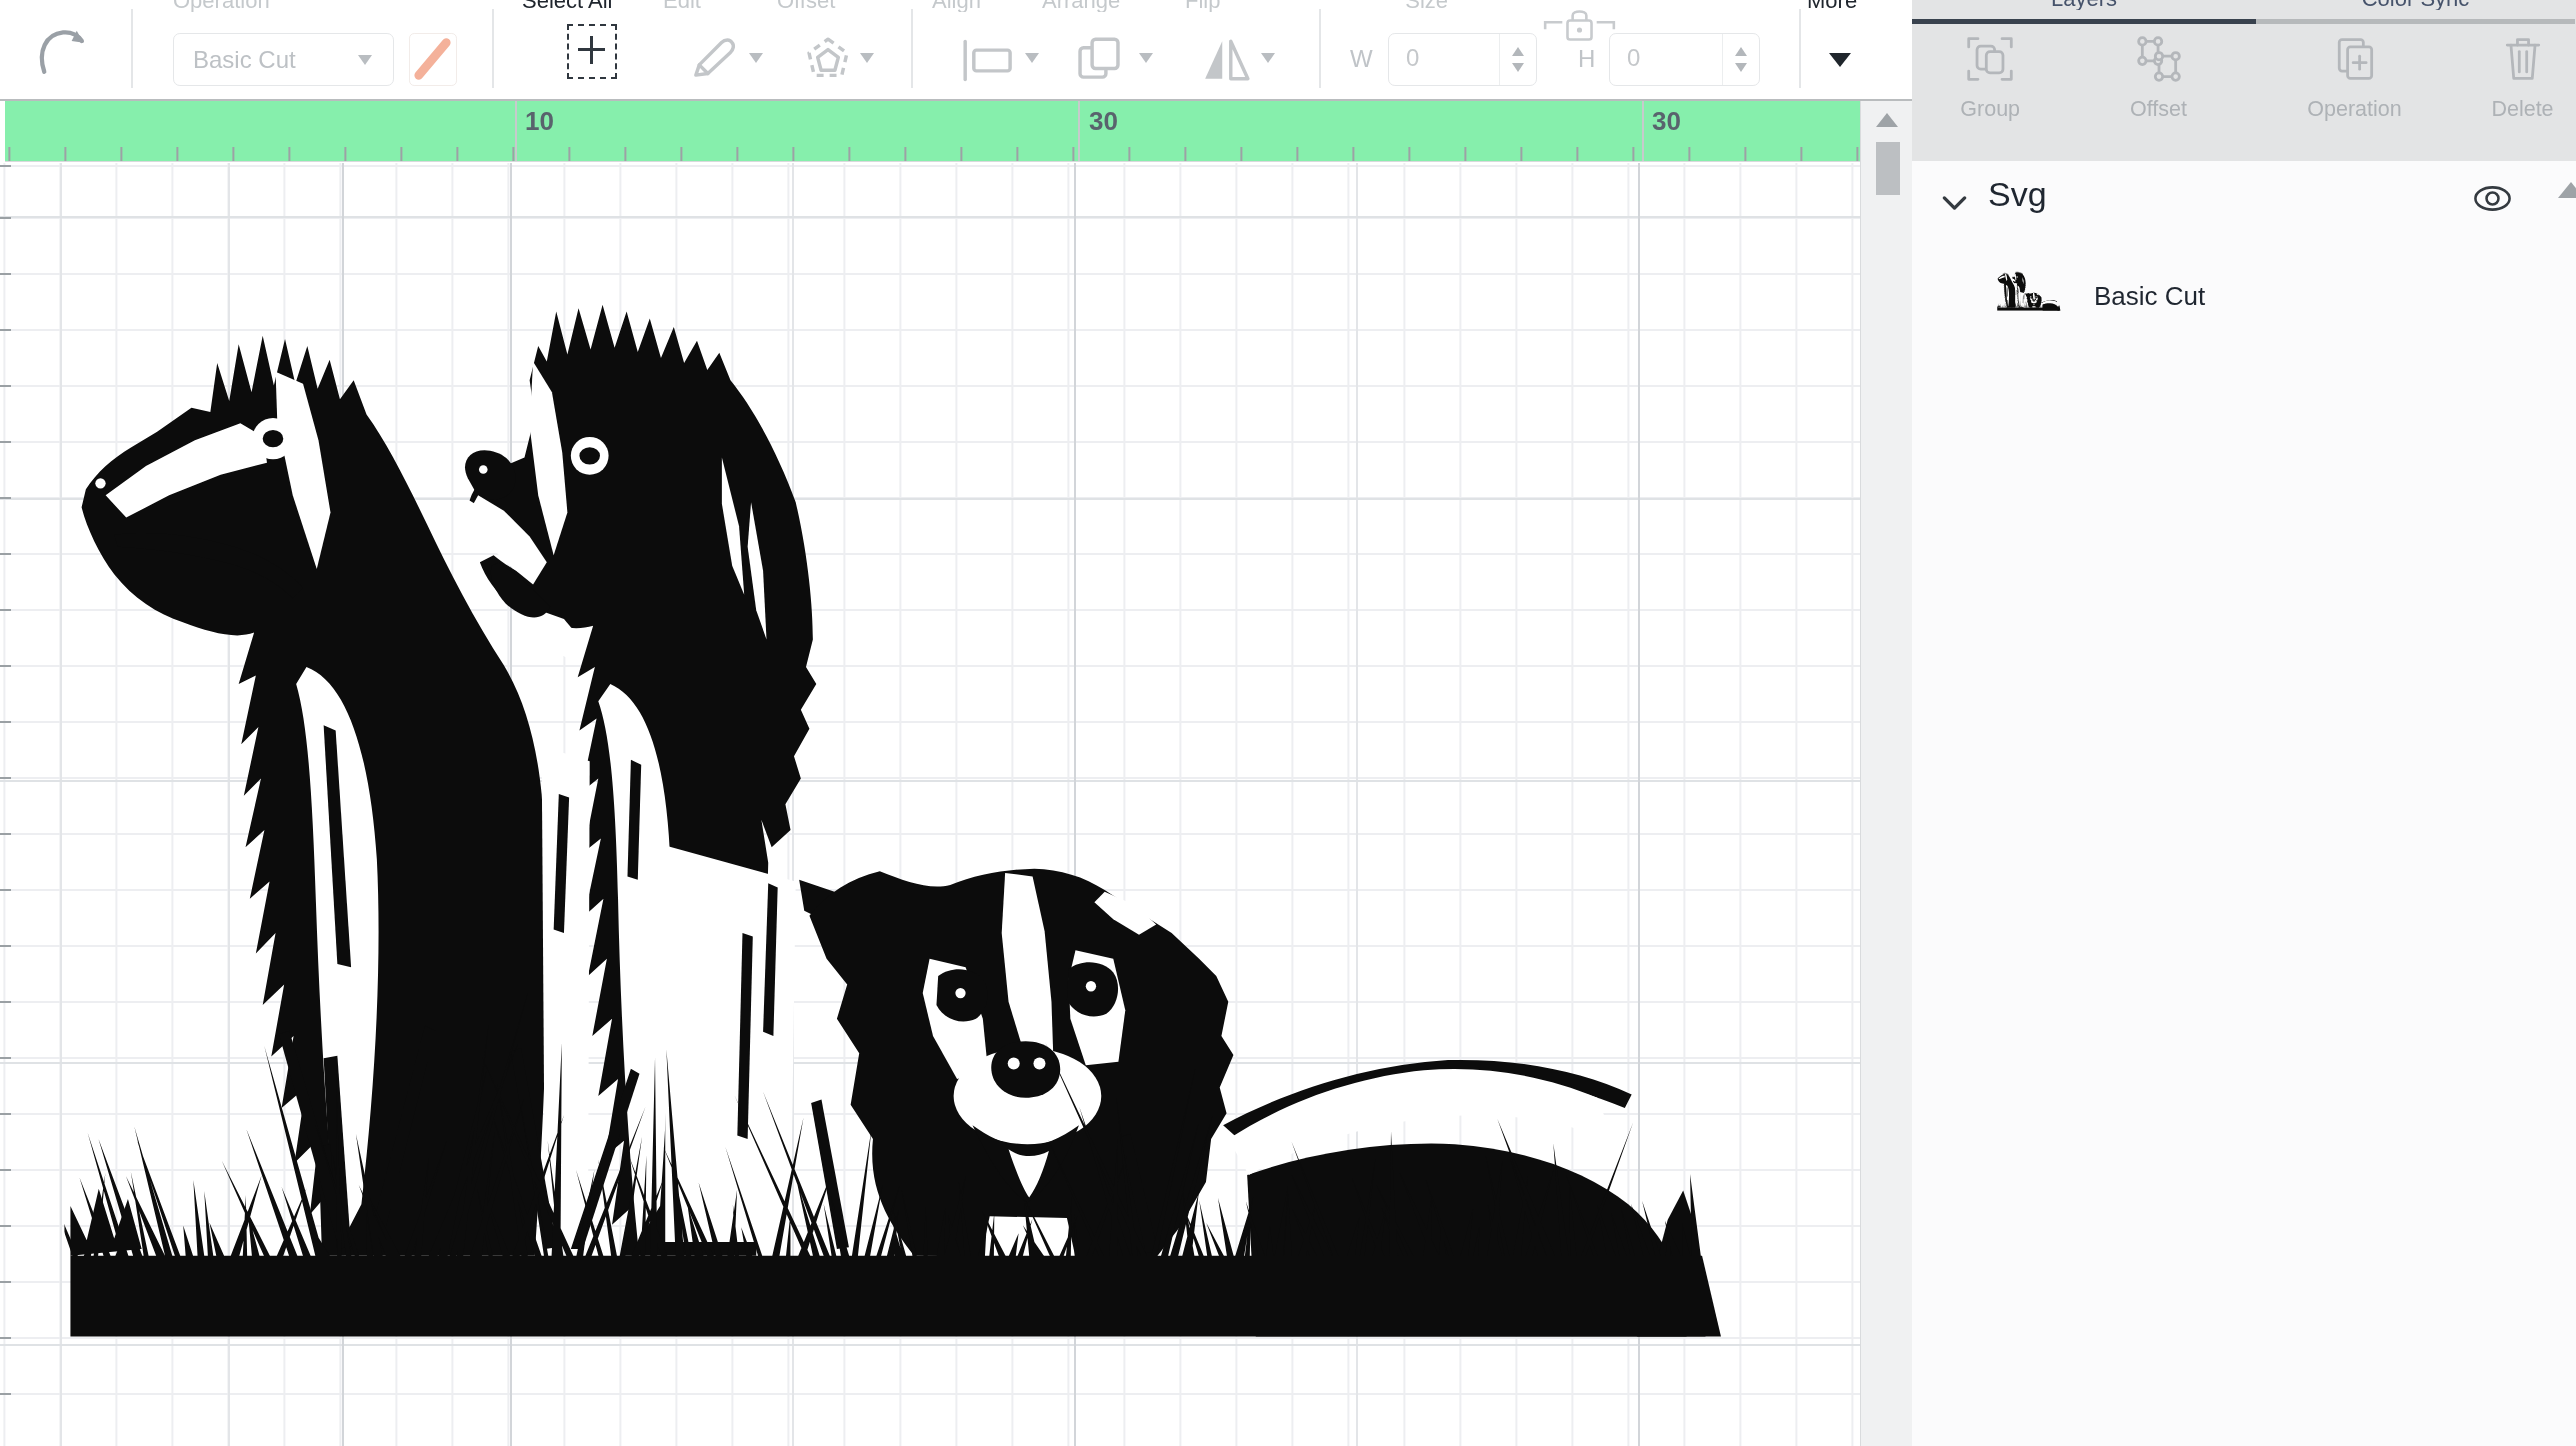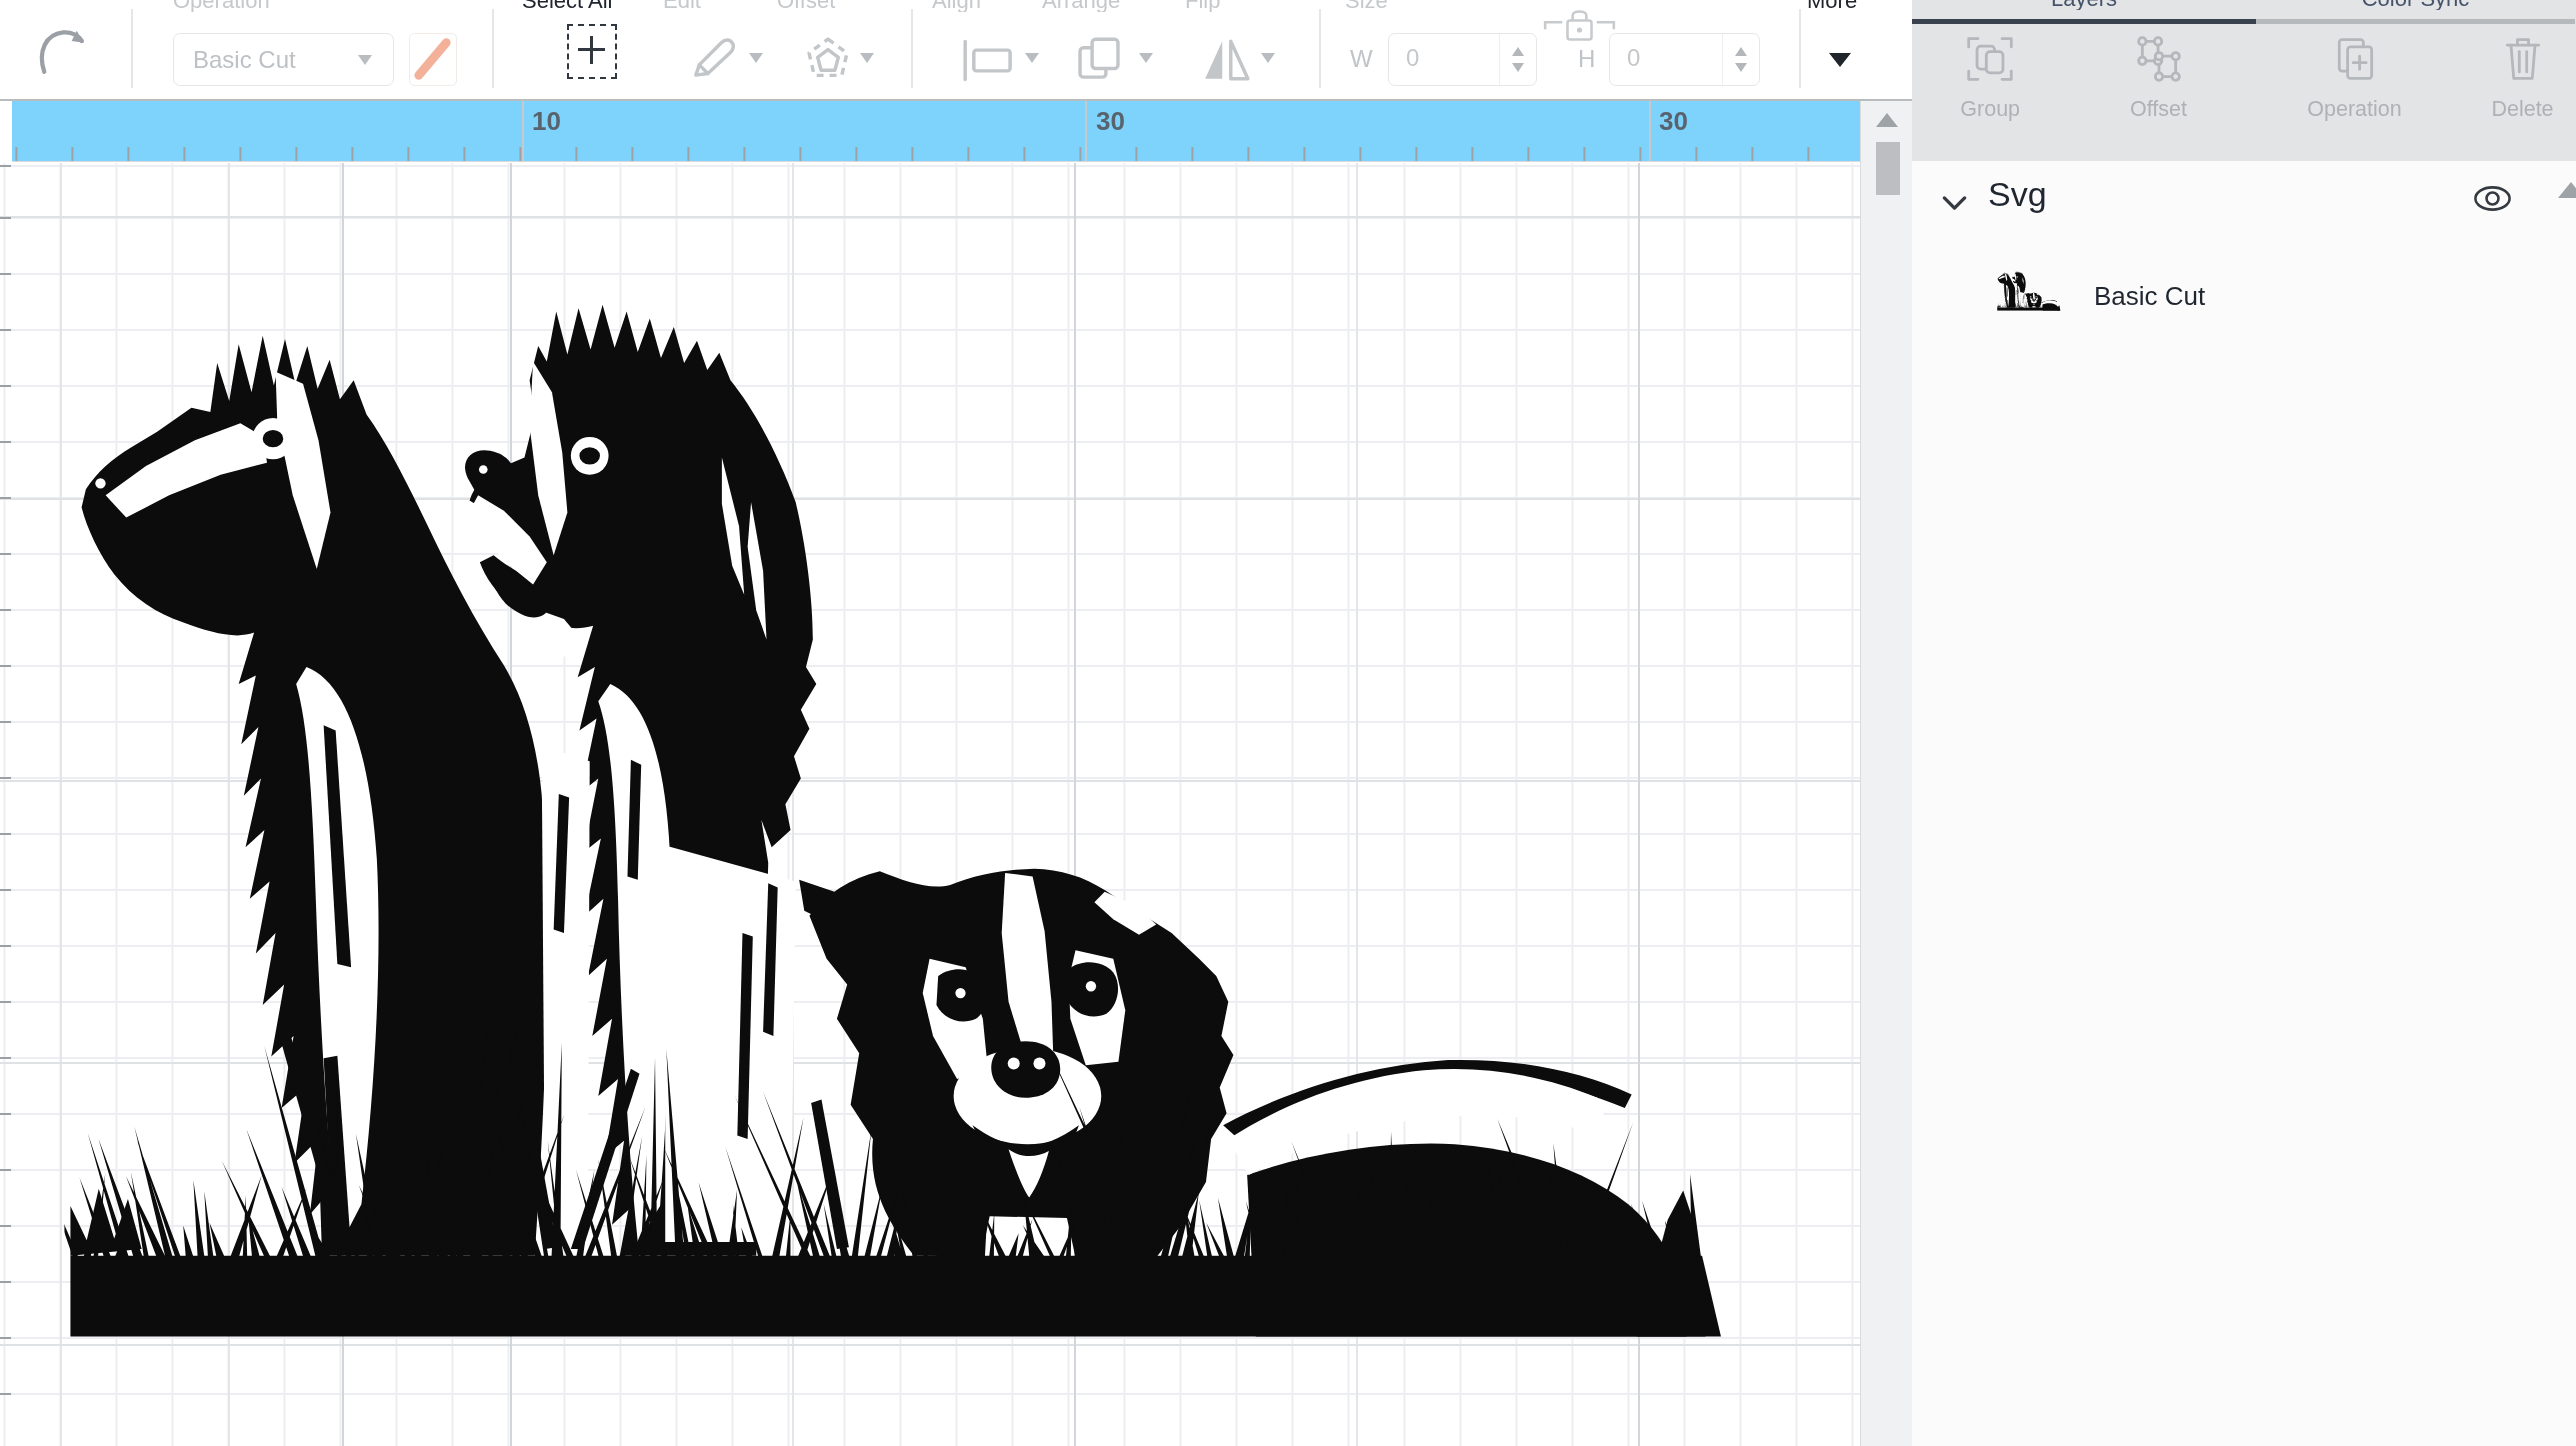--- a/index.html
+++ b/index.html
@@ -19,21 +19,21 @@
               border-top:14.6px solid #20262c;}
   .tb-input{position:absolute;top:33px;height:53px;background:#fff;border:1.7px solid #e5e7e9;border-radius:6.9px;box-sizing:border-box;}
   .tb-input input{border:none;outline:none;width:86px;height:46px;font-size:24px;color:#c5c8cb;
                   padding-left:17px;background:transparent;font-family:"Liberation Sans",sans-serif;}
   .stepper{position:absolute;right:0;top:0;width:36px;height:100%;border-left:1.7px solid #eceeef;
            display:flex;flex-direction:column;align-items:center;justify-content:center;gap:6.9px;}
   .st-up{width:0;height:0;border-left:6.9px solid transparent;border-right:6.9px solid transparent;border-bottom:9.4px solid #b3b7bb;}
   .st-dn{width:0;height:0;border-left:6.9px solid transparent;border-right:6.9px solid transparent;border-top:9.4px solid #b3b7bb;}
   .small-gray-text{font-size:24px;color:#c0c4c8;}
   
-  #ruler{position:absolute;left:12px;top:101px;width:1860px;height:60px;background:#7dd3fc;
+  #ruler{position:absolute;left:5px;top:101px;width:1860px;height:60px;background:#86efac;
          border-bottom:1.7px solid #d8dadc;z-index:3;text-align:center;}
   #ruler-ticks{position:absolute;left:0;bottom:0;width:100%;height:13.7px;
       background-image:repeating-linear-gradient(90deg,#9da1a5 0 1.7px,transparent 1.7px 56px);
       background-position-x:3.4px;}
   .ruler-num{position:absolute;top:5.2px;font-size:26px;font-weight:700;color:#59636d;}
   .ruler-major{position:absolute;top:0;width:1.7px;height:60px;background:#c7cacc;}
   
   #canvas{position:absolute;left:0;top:163px;width:1860px;height:1284px;background-color:#fff;
     background-image:
       repeating-linear-gradient(90deg,#d2d5d9 0 1.7px,transparent 1.7px 564px),
@@ -229,21 +229,21 @@
   <div class="cliplabel lbl-gray" style="left:1185px;width:112px">
       <span>Flip</span>
     </div>
   <svg class="abs" style="left:1200px;top:36px" width="53" height="48" viewBox="0 0 62 56">
     <path d="M26,6 L26,50 L6,50 Z" fill="#c3c6c9"></path>
     <path d="M36,6 L36,50 L56,50 Z" fill="none" stroke="#c3c6c9" stroke-width="4" stroke-linejoin="round"></path>
   </svg>
   <div class="caret-gray abs" style="left:1261px;top:53px"></div>
   <div class="tb-divider" style="left:1319px"></div>
 
-  <div class="cliplabel lbl-gray" style="left:1345px;width:103px;text-align:left">
+  <div class="cliplabel lbl-gray" style="left:1345px;width:103px;text-align:right">
       <span>Size</span>
     </div>
   <span class="abs small-gray-text" style="left:1350px;top:45px">W</span>
   <div class="tb-input" style="left:1388px;width:149px">
     <input value="0" style="">
     <div class="stepper">
       <div class="st-up"></div>
       <div class="st-dn"></div>
     </div>
   </div>

